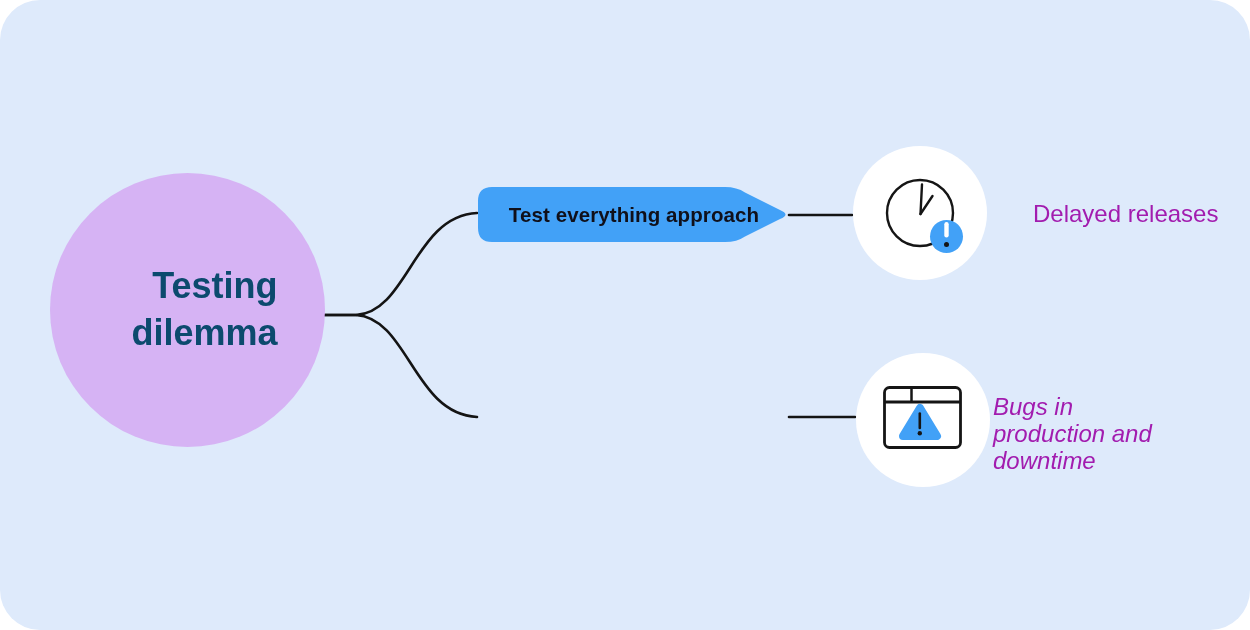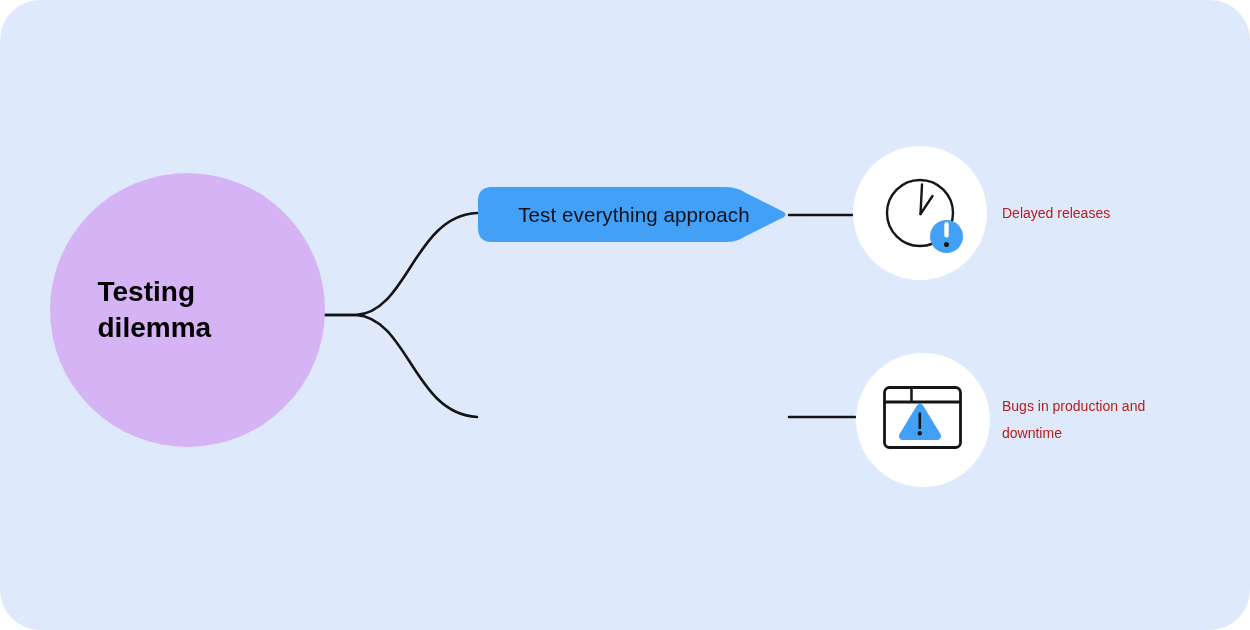--- a/index.html
+++ b/index.html
@@ -27,64 +27,65 @@
     left: 50px; top: 173px;
     width: 275px; height: 274px;
     border-radius: 50%;
     background: var(--root-fill, #D6B3F4);
     display: flex;
     align-items: center;
     justify-content: center;
   }
   .root-node .root-label {
     width: 180px;
-    text-align: left;
-    font-size: 28px;
+    text-align: right;
+    font-size: 36px;
     font-weight: 700;
     line-height: 1.3;
-    color: #000000;
+    color: #0c4a6e;
   }
   .branch-node {
     position: absolute;
     width: 312px; height: 55px;
   }
   .branch-node svg { position: absolute; left: 0; top: 0; }
   .branch-node .branch-label {
     position: absolute;
     inset: 0;
     display: flex;
     align-items: center;
     justify-content: center;
     font-size: 20.5px;
-    font-weight: 400;
+    font-weight: 700;
     letter-spacing: 0.1px;
     color: #10101A;
   }
   .branch-node.first  { left: 478px; top: 187px; }
   .branch-node.second { left: 478px; top: 388px; }
   .outcome-circle {
     position: absolute;
     width: 134px; height: 134px;
     border-radius: 50%;
     background: #ffffff;
   }
   .outcome-circle.first  { left: 853px; top: 146px; }
   .outcome-circle.second { left: 856px; top: 353px; }
   .outcome-circle svg { position: absolute; }
   .icon-clock   { left: 31px; top: 31px; }
   .icon-browser { left: 27px; top: 33px; }
   .outcome-label {
     position: absolute;
-    font-size: 14px;
+    font-size: 24px;
     font-weight: 500;
     line-height: 27px;
-    color: #b91c1c;
+    color: #a21caf;
+    margin-left: 31px;
   }
   .outcome-label.first  { left: 1002px; top: 200px; white-space: nowrap; }
-  .outcome-label.second { left: 1002px; top: 393px; width: 196px; }
+  .outcome-label.second { left: 962px; top: 393px; width: 196px; font-style: italic; }
 </style>
 </head>
 <body>
 
 <div class="stage" style="--bg: #DEEAFB; --root-fill: #D6B3F4;">
   <div class="card"></div>
 
   <svg class="connectors" width="1250" height="630" viewBox="0 0 1250 630">
     <g fill="none" stroke="#141414" stroke-width="2.6" stroke-linecap="round">
       <path d="M323,315 H356 C408,312 414,216 477,213"></path>

